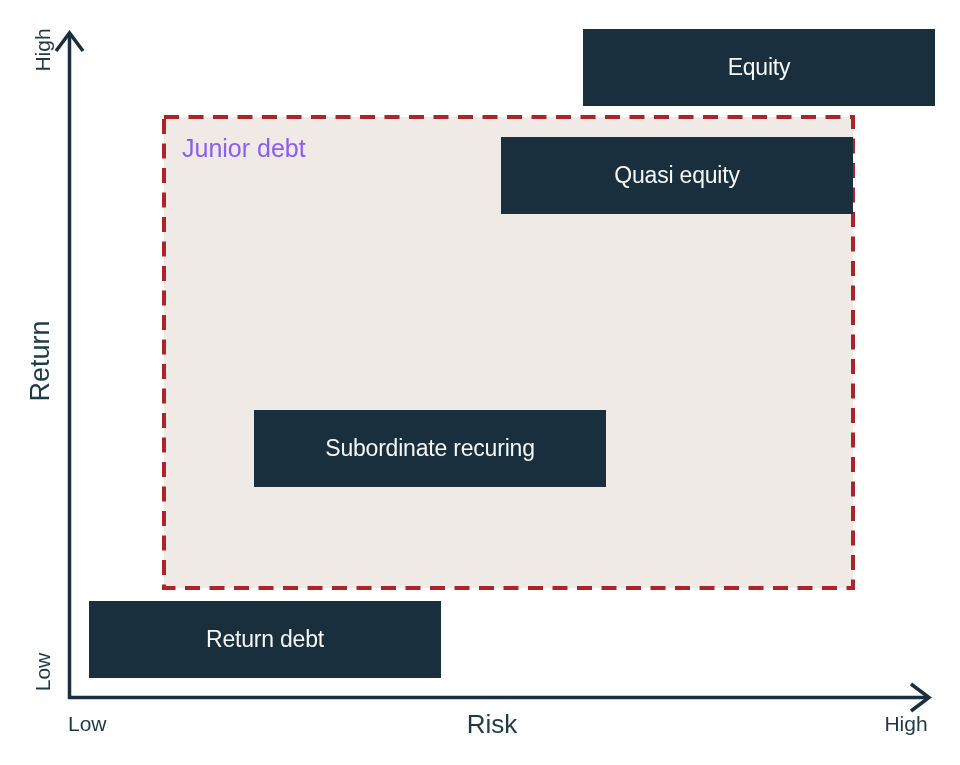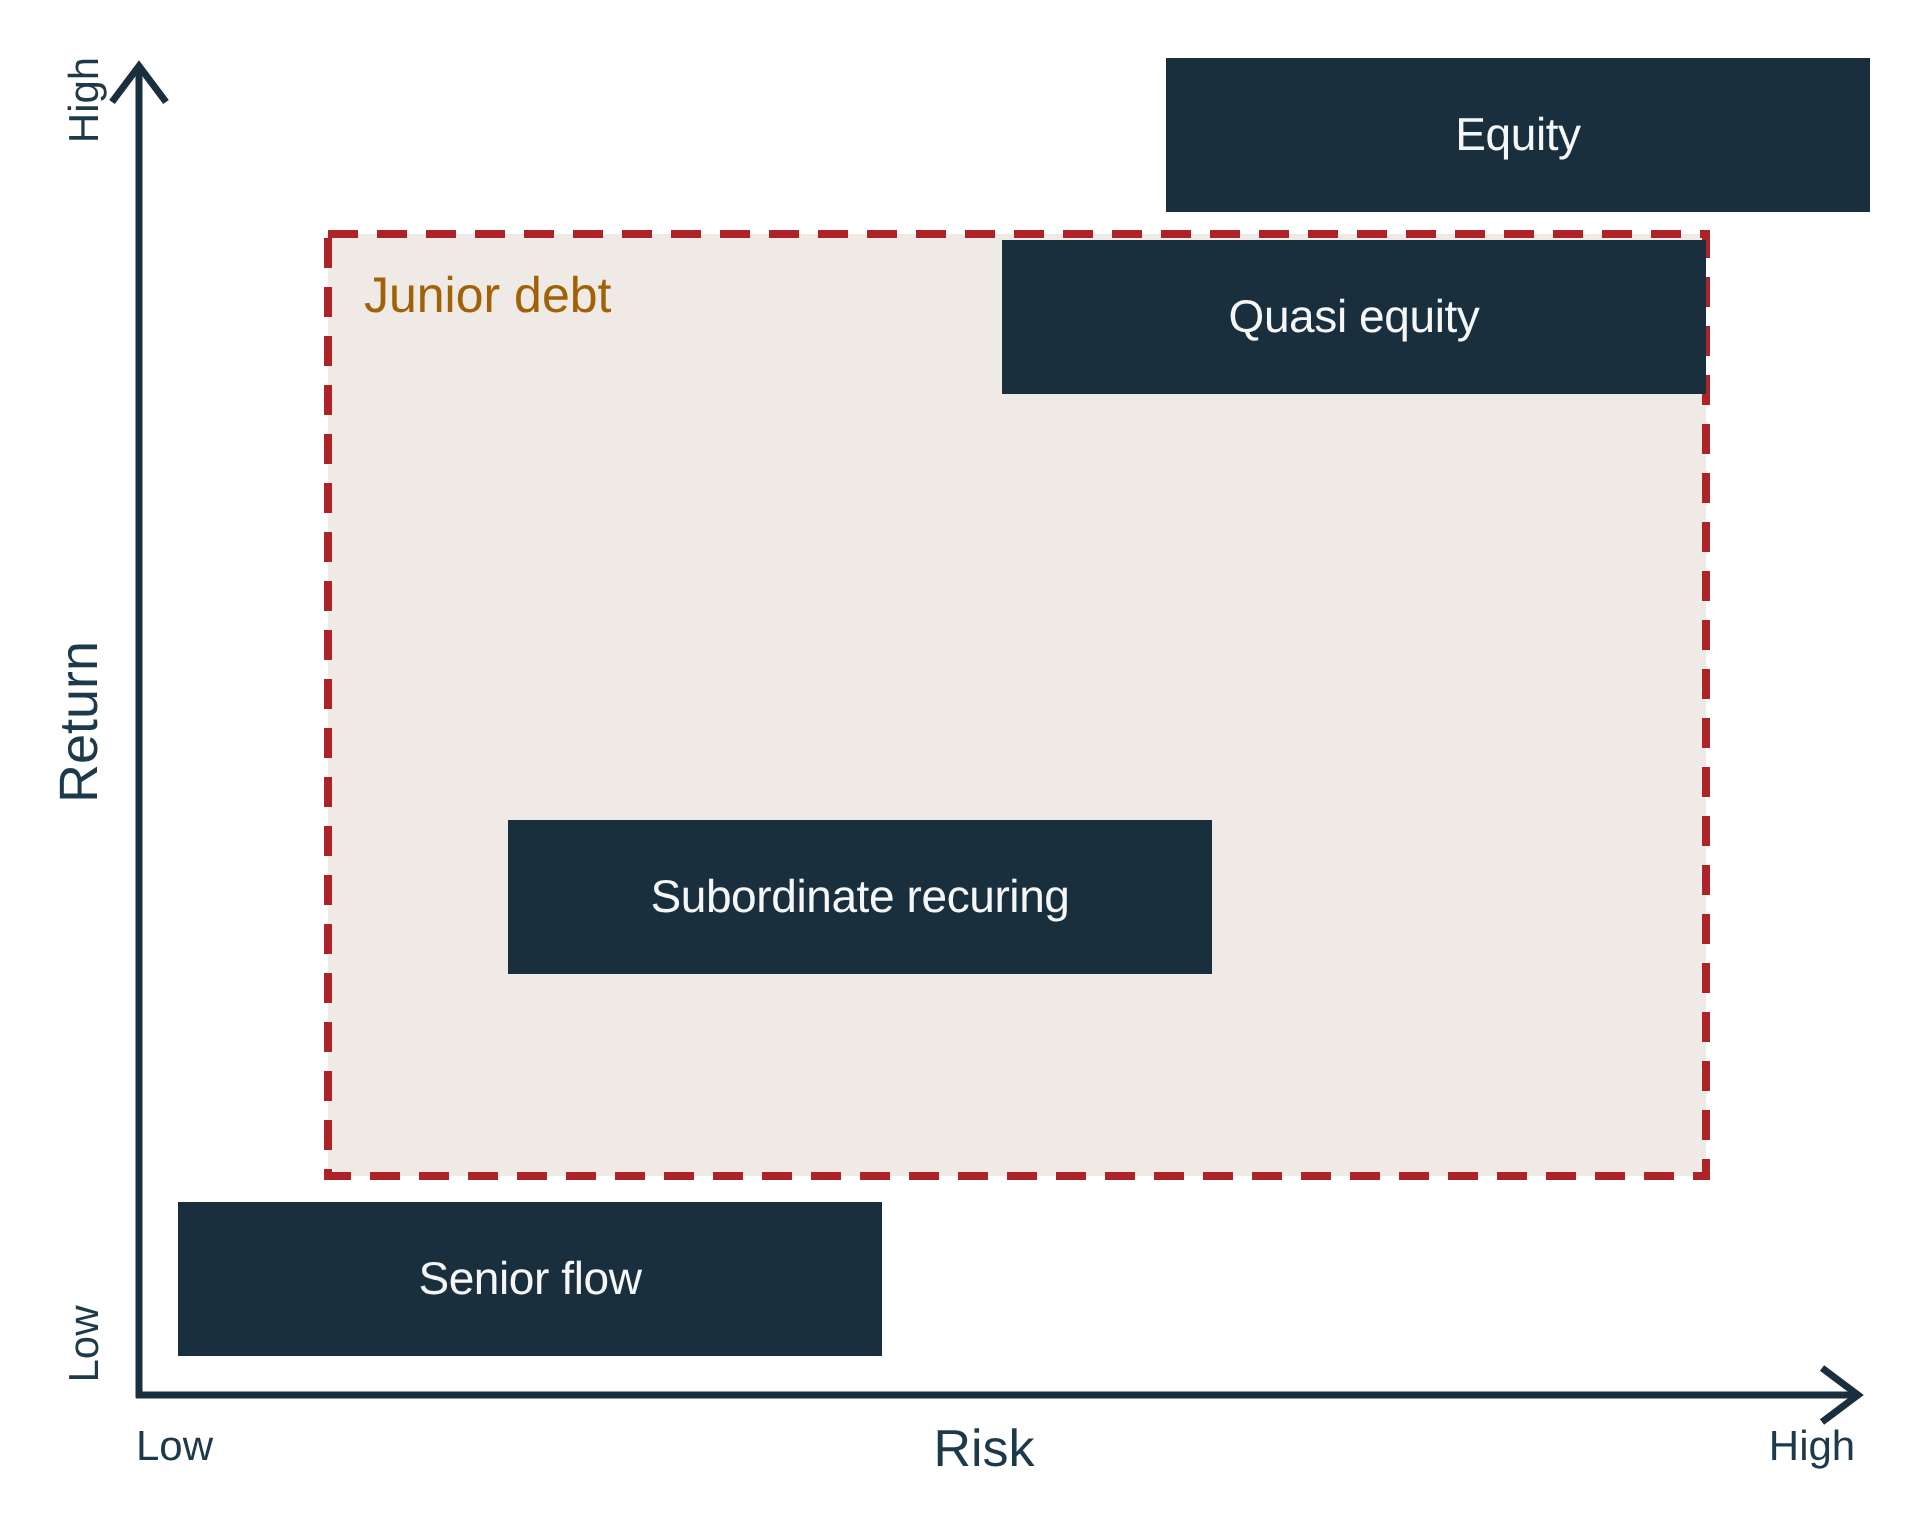--- a/index.html
+++ b/index.html
@@ -24,27 +24,27 @@
     justify-content: center;
     font-size: 23px;
     letter-spacing: -0.2px;
     white-space: nowrap;
   }
   .b1 { left: 89px;  top: 601px; }
   .b2 { left: 172px; top: 505px; }
   .b3 { left: 254px; top: 410px; }
   .b4 { left: 337px; top: 315px; }
   .b5 { left: 419px; top: 219px; }
-  .b6 { left: 501px; top: 120px; }
+  .b6 { left: 501px; top: 137px; }
   .b7 { left: 583px; top: 29px;  }
   .jd-label {
     position: absolute;
     left: 182px;
     top: 134px;
-    color: #a16207;
+    color: #8b5cf6;
     font-size: 25px;
     white-space: nowrap;
   }
   .axis-text {
     position: absolute;
     color: #1d3a4a;
     white-space: nowrap;
   }
   .ylab  { left: 40px;  top: 361px; font-size: 27px; transform: translate(-50%,-50%) rotate(-90deg); }
   .yhigh { left: 43px;  top: 50px;  font-size: 21px; transform: translate(-50%,-50%) rotate(-90deg); }
@@ -61,21 +61,21 @@
   <svg class="layer" width="960" height="765" viewBox="0 0 960 765">
     <rect x="164" y="117" width="689" height="471" fill="#efeae6" stroke="#ae2328" stroke-width="4" stroke-dasharray="15 9.5"></rect>
     <line x1="69.5" y1="699" x2="69.5" y2="34" stroke="#192f3e" stroke-width="3.5"></line>
     <path d="M56 51 L69.5 33 L83 51" fill="none" stroke="#192f3e" stroke-width="3.5"></path>
     <line x1="68" y1="697.5" x2="927" y2="697.5" stroke="#192f3e" stroke-width="3.5"></line>
     <path d="M911 684 L929 697.5 L911 711" fill="none" stroke="#192f3e" stroke-width="3.5"></path>
   </svg>
 
   <div class="jd-label">Junior debt</div>
 
-  <div class="box b1">Senior flow</div>
+  <div class="box b1">Return debt</div>
   <div class="box b3">Subordinate recuring</div>
   <div class="box b6">Quasi equity</div>
   <div class="box b7">Equity</div>
 
   <div class="axis-text ylab">Return</div>
   <div class="axis-text yhigh">High</div>
   <div class="axis-text ylow">Low</div>
   <div class="axis-text xlab">Risk</div>
   <div class="axis-text xlow">Low</div>
   <div class="axis-text xhigh">High</div>

